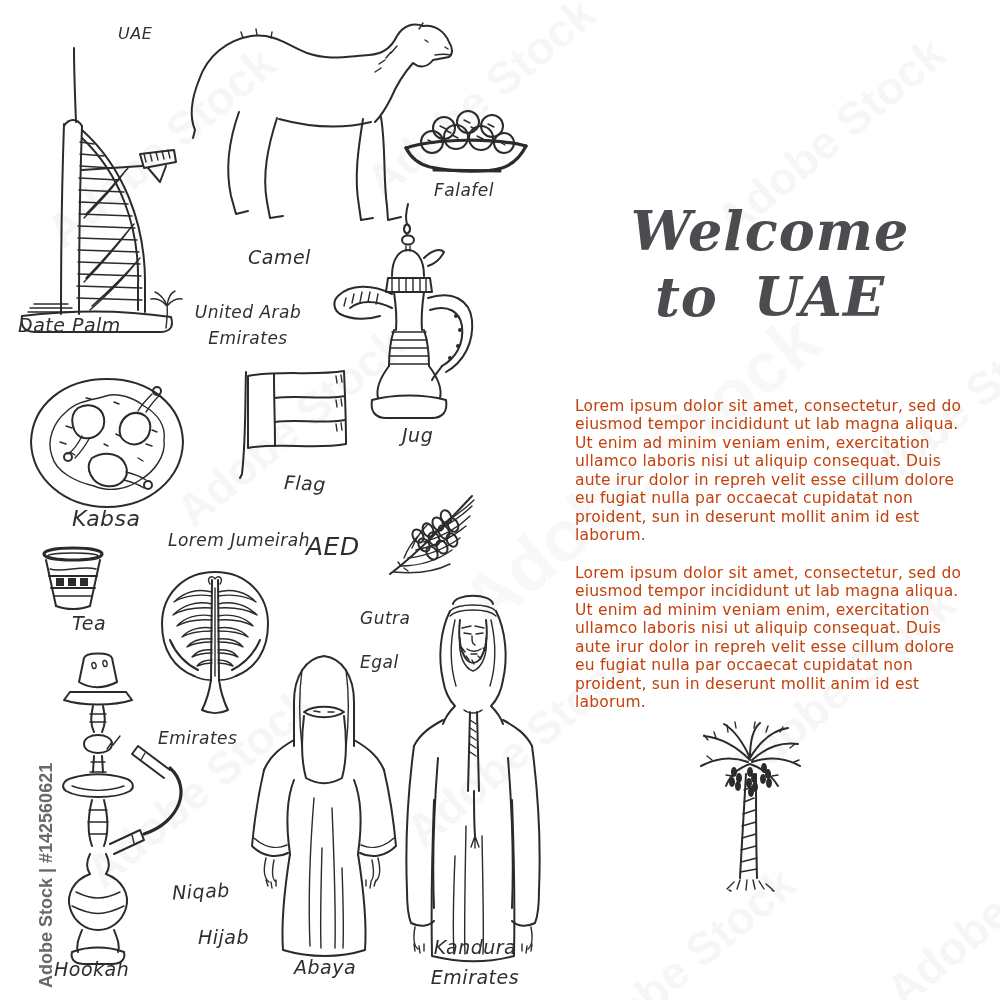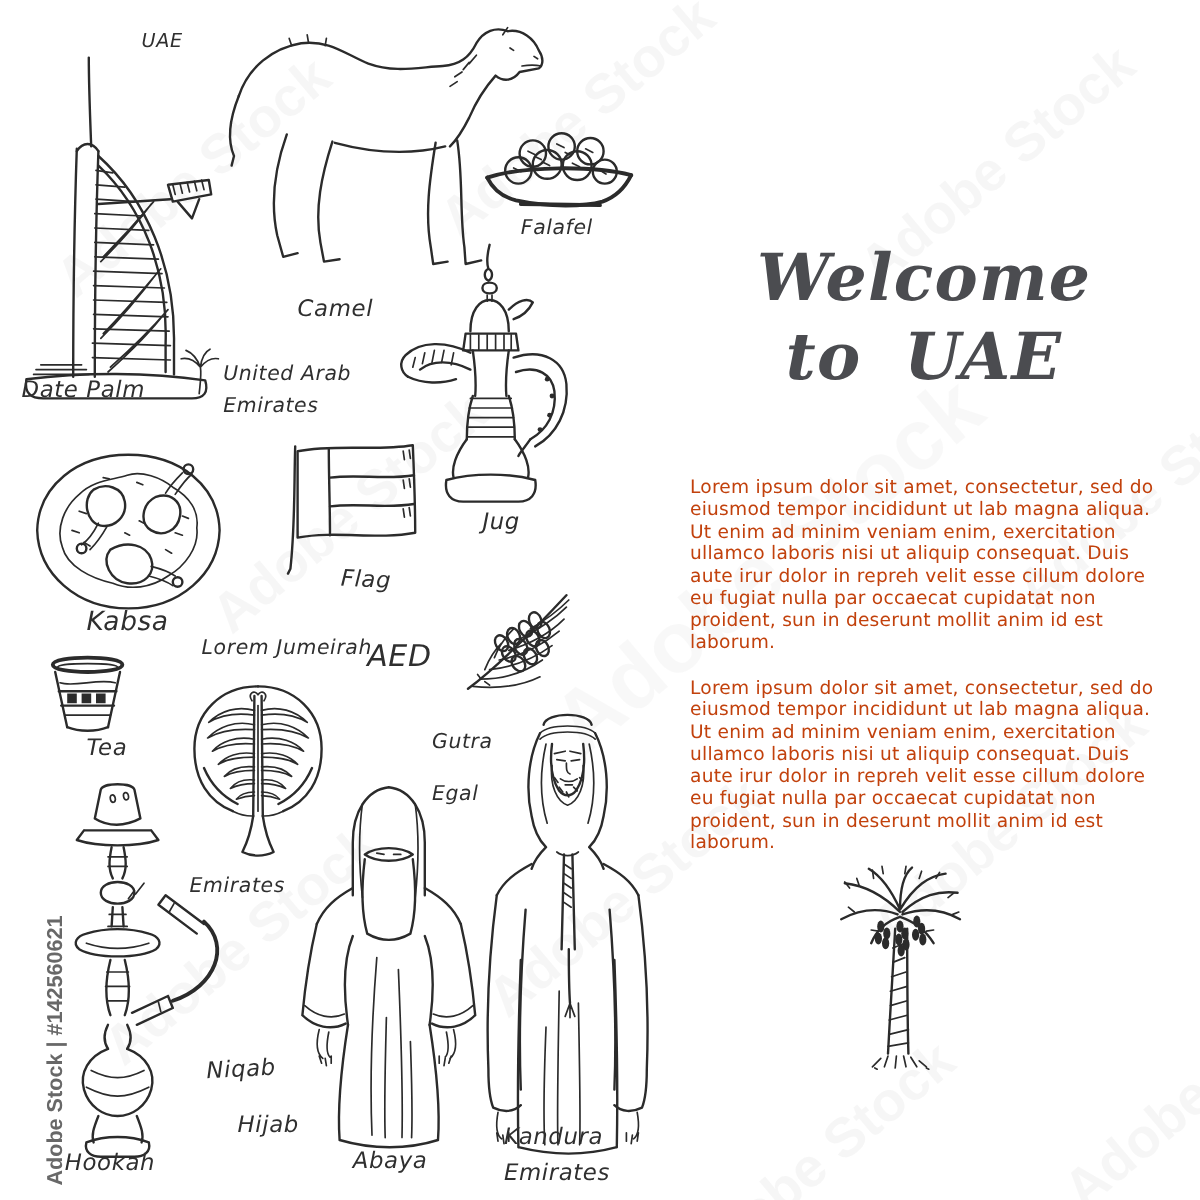--- a/index.html
+++ b/index.html
@@ -8,21 +8,21 @@
   
   .doodle{position:absolute;color:#2b2b2b;}
   .doodle svg path,.doodle svg circle,.doodle svg ellipse{
       stroke:currentColor;fill:none;stroke-width:2;stroke-linecap:round;stroke-linejoin:round;}
   .doodle svg .thick{stroke-width:3.2;}
   .doodle svg .thin{stroke-width:1.4;}
   .doodle svg .fill{fill:#2b2b2b;stroke:none;}
   
   .lbl{position:absolute;font-family:"DejaVu Sans",sans-serif;font-style:italic;
        color:#2f2f2f;font-size:17px;white-space:nowrap;letter-spacing:.5px;}
-  .lbl.center{}
+  .lbl.center{text-align:center;}
   
   .title-block{position:absolute;left:580px;top:198px;width:380px;text-align:center;color:#4b4c50;}
   .title-line{font-family:"DejaVu Serif",serif;font-style:italic;font-weight:bold;
               font-size:54px;line-height:66px;letter-spacing:1px;}
   .title-line.l2{word-spacing:16px;}
   .subtitle{margin-top:14px;font-family:"Liberation Sans",sans-serif;font-size:18px;
             letter-spacing:2.5px;color:#55565a;}
   .para{position:absolute;left:575px;width:392px;font-family:"DejaVu Sans",sans-serif;
         font-size:15.5px;line-height:18.5px;color:#c2410c;letter-spacing:.2px;}
   

